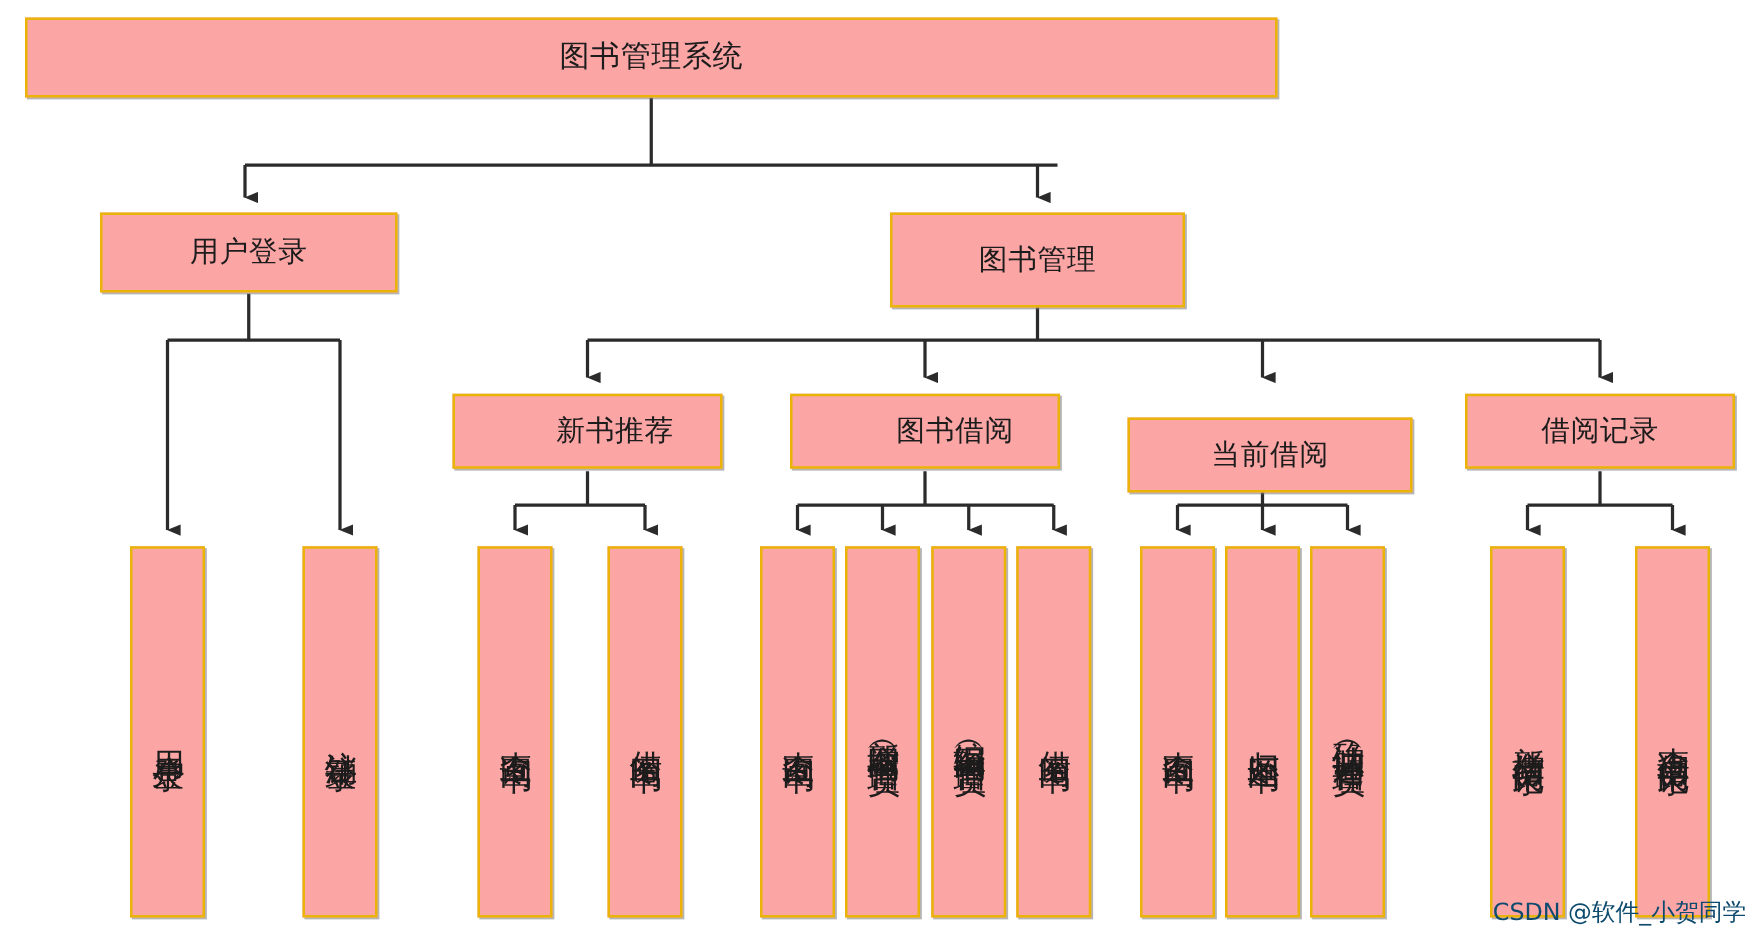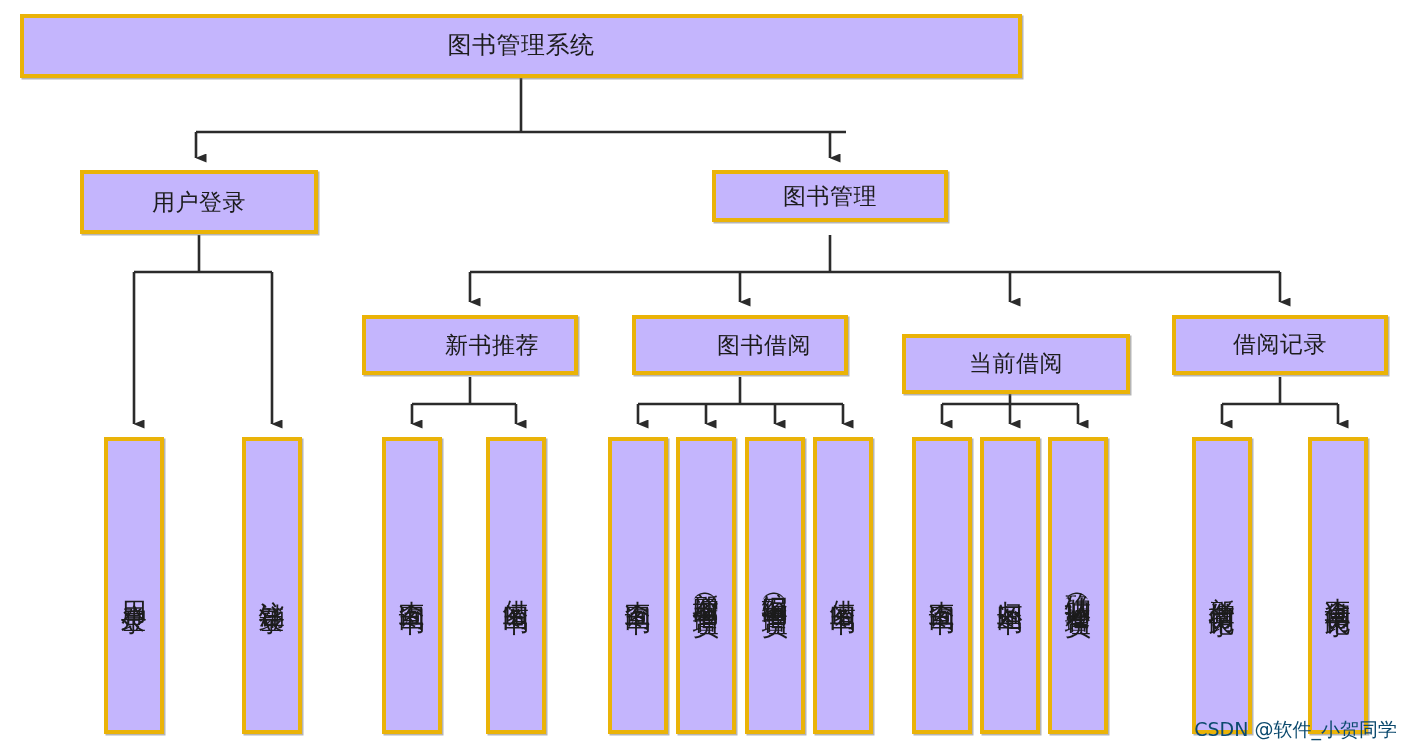--- a/index.html
+++ b/index.html
@@ -23,22 +23,22 @@
     position: absolute;
     left: 0;
     top: 0;
     width: 1405px;
     height: 747px;
     pointer-events: none;
   }
   .node {
     position: absolute;
     box-sizing: border-box;
-    background: #c4b5fd;
-    border: 4px solid #eab308;
+    background: #fca5a5;
+    border: 2px solid #eab308;
     box-shadow: 1.5px 1.5px 0 0 rgba(120,120,120,0.55);
     display: flex;
     align-items: center;
     justify-content: center;
     z-index: 2;
   }
   .node .node-label {
     display: block;
     text-align: center;
     color: #1c1c1c;
@@ -135,34 +135,34 @@
     </g>
   </svg>
 
   <div class="node horiz root" style="left:20px; top:14px; width:1002px; height:64px;">
     <span class="node-label">图书管理系统</span>
   </div>
 
   <div class="node horiz" style="left:80px; top:170px; width:238px; height:64px;">
     <span class="node-label">用户登录</span>
   </div>
-  <div class="node horiz" style="left:712px; top:170px; width:236px; height:52px;">
+  <div class="node horiz" style="left:712px; top:170px; width:236px; height:76px;">
     <span class="node-label">图书管理</span>
   </div>
 
   <div class="node horiz" style="left:362px; top:315px; width:216px; height:60px;padding-left:44px;">
     <span class="node-label">新书推荐</span>
   </div>
   <div class="node horiz" style="left:632px; top:315px; width:216px; height:60px;padding-left:48px;">
     <span class="node-label">图书借阅</span>
   </div>
   <div class="node horiz" style="left:902px; top:334px; width:228px; height:60px;font-family:Liberation Serif, serif;">
     <span class="node-label">当前借阅</span>
   </div>
-  <div class="node horiz" style="left:1172px; top:315px; width:216px; height:60px;font-family:Liberation Serif, serif;">
+  <div class="node horiz" style="left:1172px; top:315px; width:216px; height:60px;">
     <span class="node-label">借阅记录</span>
   </div>
 
   <div class="node vert" style="left:104px; top:437px; width:60px; height:297px;">
     <span class="node-label">用户登录</span>
   </div>
   <div class="node vert" style="left:242px; top:437px; width:60px; height:297px;">
     <span class="node-label">注销登录</span>
   </div>
 

